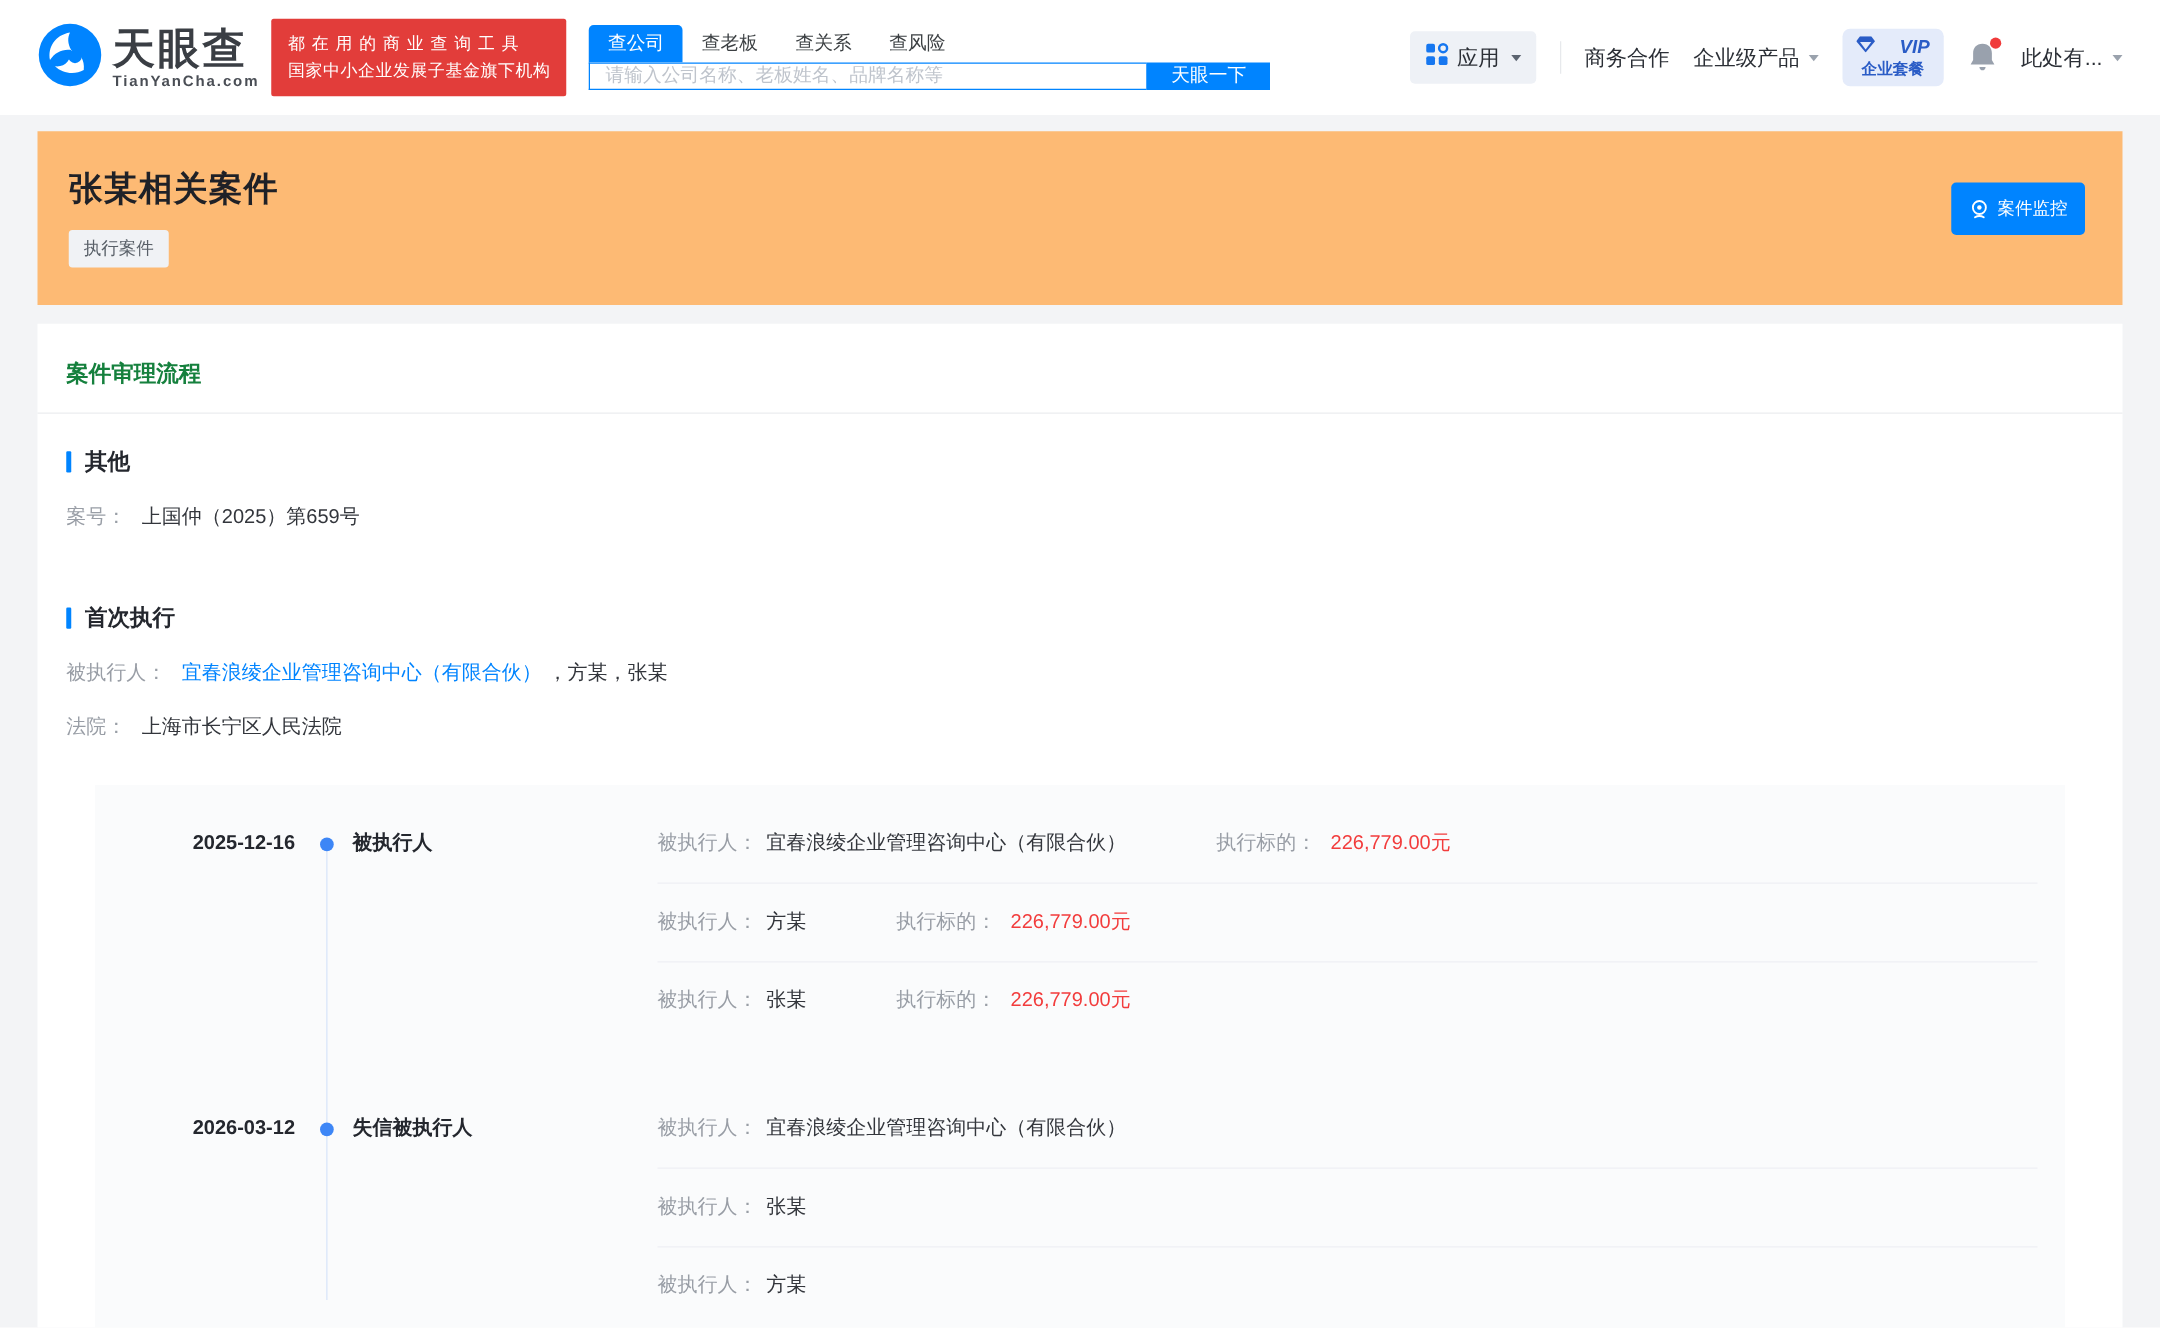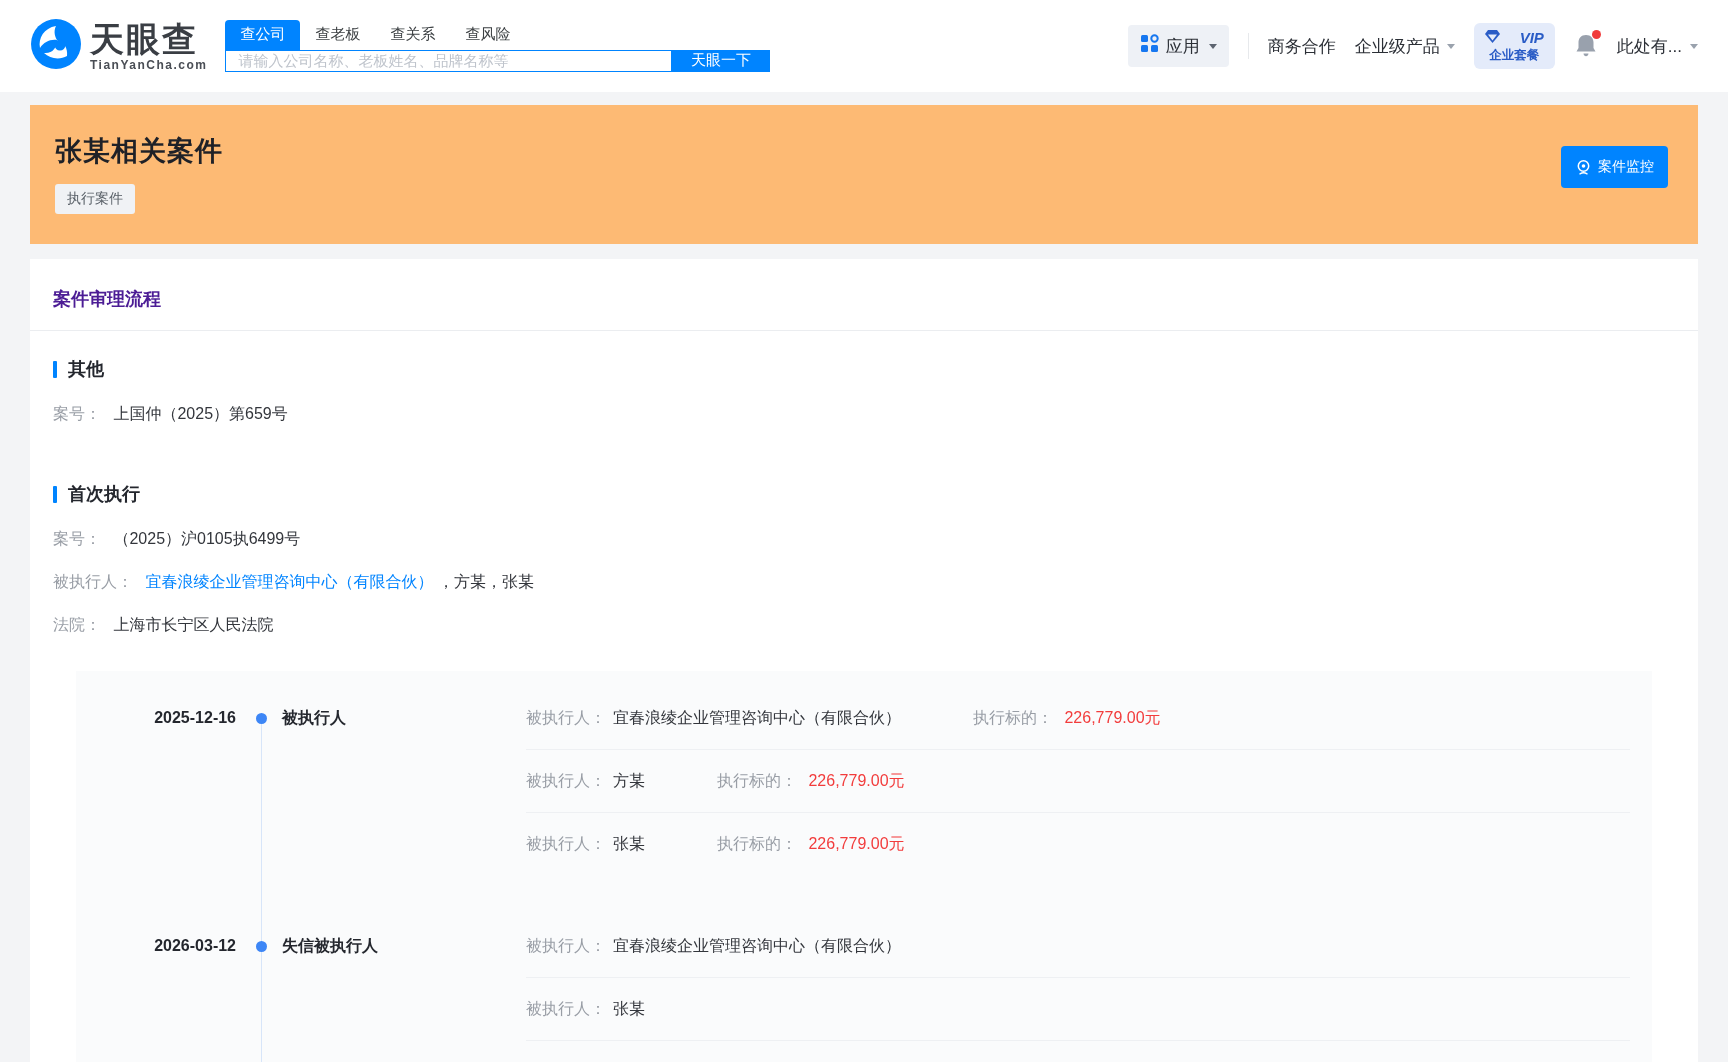--- a/index.html
+++ b/index.html
@@ -81,21 +81,21 @@
     font-size: 14px; padding: 6px 12px; border-radius: 3px;
   }
   .monitor-btn {
     position: absolute; top: 41px; right: 30px; background: #0084ff; color: #fff;
     border: none; border-radius: 4px; font-size: 14px; padding: 12px 14px;
     display: flex; align-items: center; gap: 6px; cursor: pointer; font-family: inherit;
   }
 
   
   .main-card { margin: 15px 30px 0; background: #fff; padding: 28px 0 4px; min-height: 790px; }
-  .section-title { font-size: 18px; font-weight: bold; color: #4c1d95; padding: 0 23px; margin-bottom: 19px; }
+  .section-title { font-size: 18px; font-weight: bold; color: #15803d; padding: 0 23px; margin-bottom: 19px; }
   .card-divider { border-bottom: 1px solid #ebedf0; }
   .group { padding: 0 23px; }
   .group-heading { display: flex; align-items: center; gap: 11px; margin-top: 26px; }
   .group-heading.spaced { margin-top: 58px; }
   .heading-bar { width: 4px; height: 17px; background: #0084ff; border-radius: 1px; }
   .heading-text { font-size: 18px; font-weight: bold; color: #24272e; }
   .field { margin-top: 23px; font-size: 16px; line-height: 20px; }
   .field-label { color: #999ea6; margin-right: 8px; }
   .field-value { color: #33363c; }
   .link { color: #0084ff; cursor: pointer; }
@@ -141,20 +141,24 @@
         <path d="M27 22 C34 24 38 30 37 38 C30 42 20 41 14 35 C22 36 27 30 27 22 Z" fill="#ffffff"></path>
         <circle cx="30" cy="27" r="5.5" fill="#0084ff"></circle>
       </svg>
     </span>
     <span class="logo-text">
       <span class="logo-title">天眼查</span>
       <span class="logo-sub">TianYanCha.com</span>
     </span>
   </div>
 
+  <div class="promo">
+    <div class="promo-line1">都在用的商业查询工具</div>
+    <div class="promo-line2">国家中小企业发展子基金旗下机构</div>
+  </div>
 
   <div class="search-area">
     <div class="tabs">
       <span class="tab active">查公司</span>
       <span class="tab">查老板</span>
       <span class="tab">查关系</span>
       <span class="tab">查风险</span>
     </div>
     <div class="search-row">
       <input class="search-input" placeholder="请输入公司名称、老板姓名、品牌名称等" style="">
@@ -234,24 +238,20 @@
       <span class="field-value">上国仲（2025）第659号</span>
     </div>
   </div>
 
   <div class="group">
     <div class="group-heading spaced">
       <span class="heading-bar"></span>
       <span class="heading-text">首次执行</span>
     </div>
     <div class="field">
-      <span class="field-label">案号：</span>
-      <span class="field-value">（2025）沪0105执6499号</span>
-    </div>
-    <div class="field">
       <span class="field-label">被执行人：</span>
       <span class="field-value link">宜春浪绫企业管理咨询中心（有限合伙）</span>
       <span class="field-value">，方某，张某</span>
     </div>
     <div class="field">
       <span class="field-label">法院：</span>
       <span class="field-value">上海市长宁区人民法院</span>
     </div>
 
     <div class="timeline-panel">

